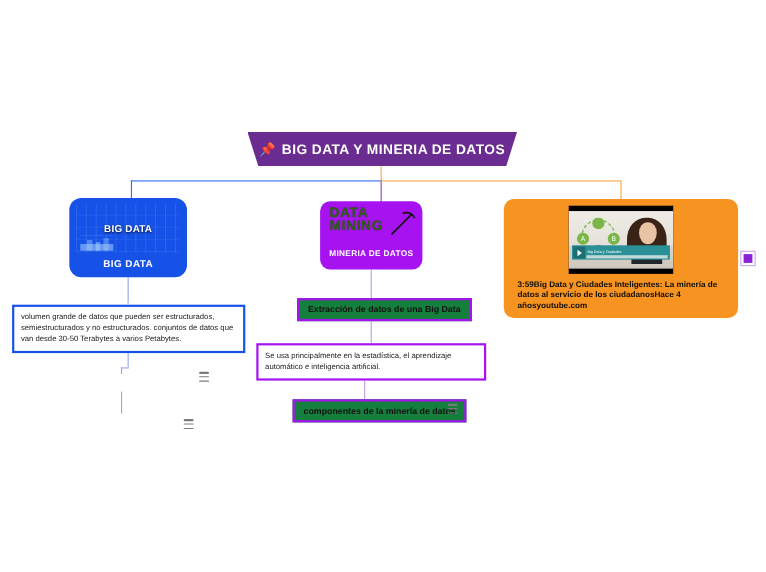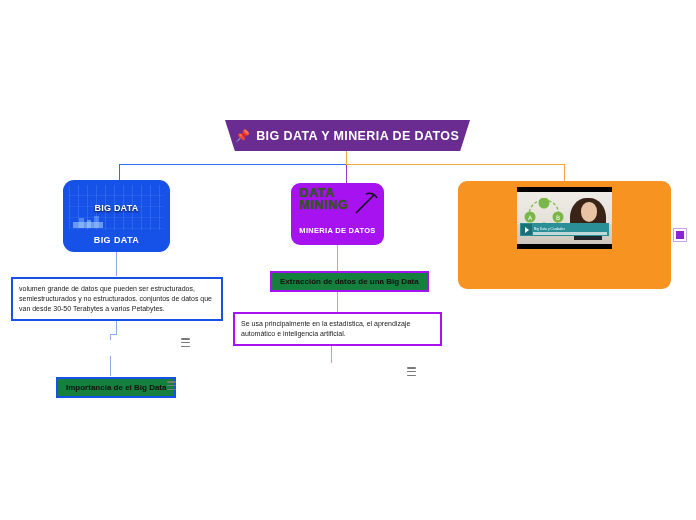--- a/index.html
+++ b/index.html
@@ -237,23 +237,20 @@
   <div class="node para blue-border" style="left:11px;top:277px;width:212px;">
     <span>volumen grande de datos que pueden ser estructurados, semiestructurados y no estructurados. conjuntos de datos que van desde 30-50 Terabytes a varios Petabytes.</span>
   </div>
 
   <div class="note-icon" style="left:181px;top:338px;">
     <b></b>
       <b></b>
       <b></b>
   </div>
 
-  <div class="node pill blue-border" style="left:56px;top:377px;">
-    <span>Importancia de el Big Data</span>
-  </div>
   <div class="note-icon" style="left:167px;top:381px;">
     <b></b>
       <b></b>
       <b></b>
   </div>
 
   <div class="dm-card">
     <div class="dm-art">
       <div class="dmtext">
         <div>DATA</div>
@@ -268,20 +265,23 @@
   </div>
 
   <div class="node pill purple-border" style="left:270px;top:271px;">
     <span>Extracción de datos de una Big Data</span>
   </div>
 
   <div class="node para purple-border" style="left:233px;top:312px;width:209px;">
     <span>Se usa principalmente en la estadística, el aprendizaje automático e inteligencia artificial.</span>
   </div>
 
+  <div class="node pill purple-border" style="left:266px;top:363px;">
+    <span>componentes de la minería de datos</span>
+  </div>
   <div class="note-icon" style="left:407px;top:367px;">
     <b></b>
       <b></b>
       <b></b>
   </div>
 
   <div class="vid-card">
     <div class="vid-thumb">
       <div class="vid-inner">
         <div class="vid-wall"></div>
@@ -302,19 +302,20 @@
         </div>
         <div class="vid-lower">
           <div class="play">
               <i></i>
             </div>
           <div class="ltxt">Big Data y Ciudades</div>
           <div class="lbar"></div>
         </div>
       </div>
     </div>
+    <div class="vid-meta">3:59Big Data y Ciudades Inteligentes: La minería de datos al servicio de los ciudadanosHace 4 añosyoutube.com</div>
   </div>
 
   <div class="edge-badge">
     <span></span>
   </div>
 
 </div>
 
 </body></html>

